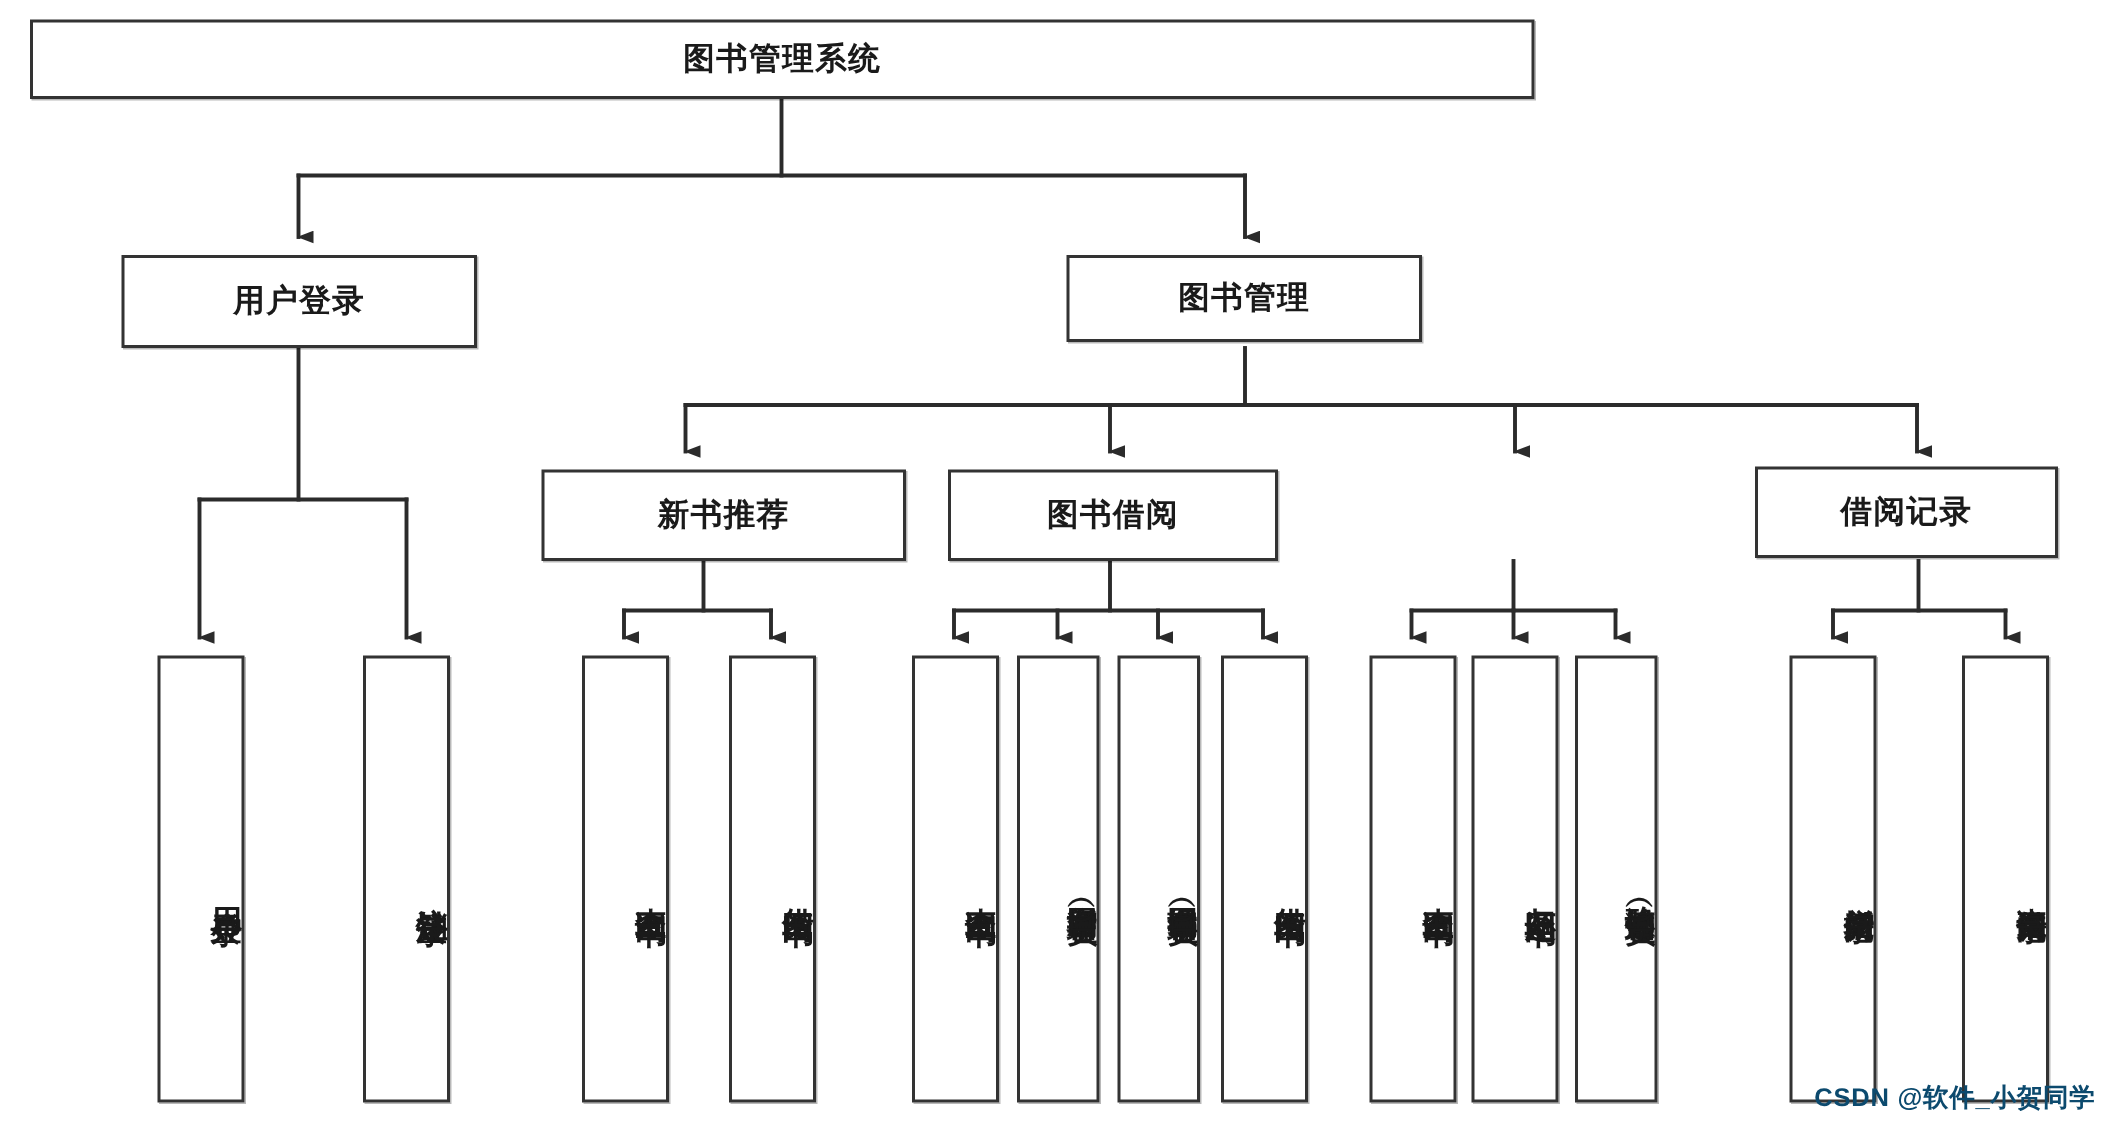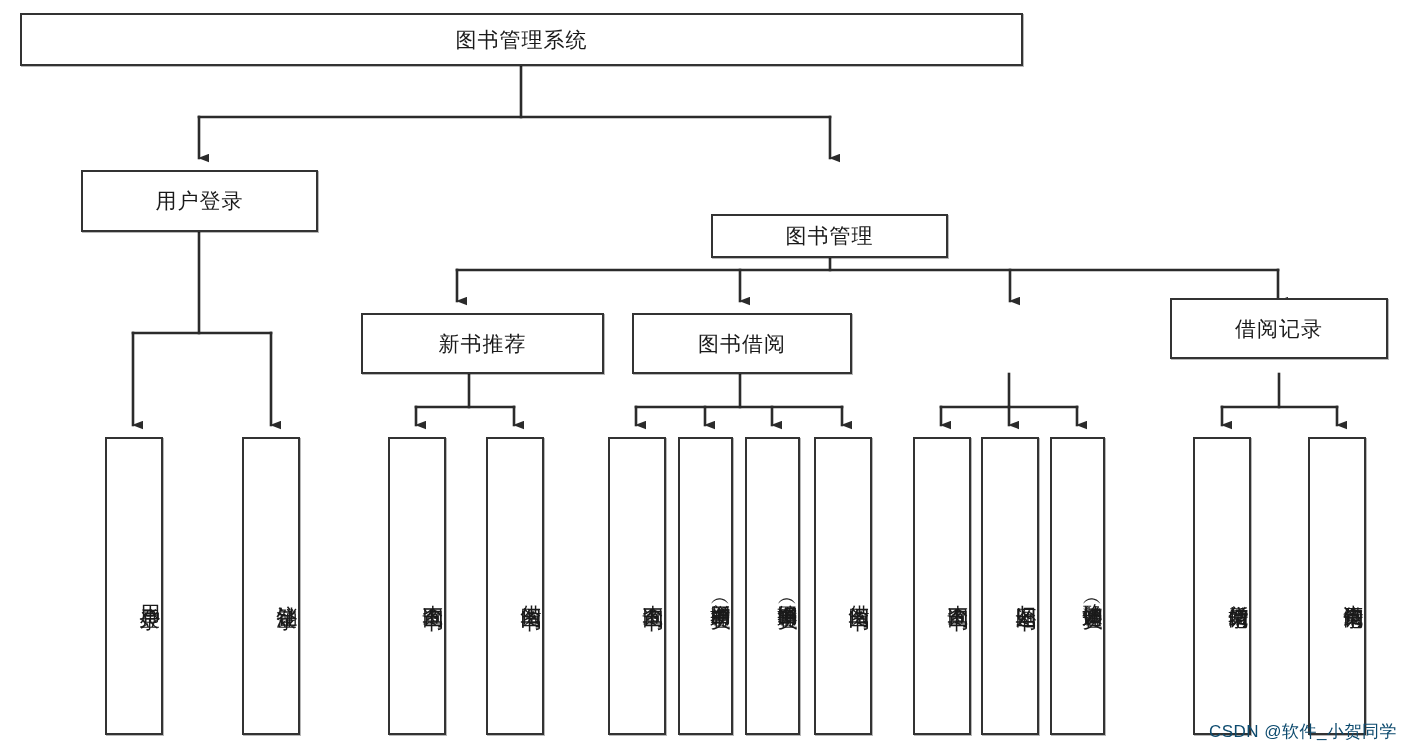--- a/index.html
+++ b/index.html
@@ -5,21 +5,21 @@
 <style>
   html,body{margin:0;padding:0;}
   body{
     width:1405px;height:747px;
     background:#ffffff;
     font-family:"Liberation Sans","DejaVu Sans",sans-serif;
     overflow:hidden;
     position:relative;
   }
   #diagram-root{
-    position:absolute;left:0;top:0;width:1405px;height:747px;
+    position:absolute;left:0;top:0;width:1405px;height:747px;font-weight:bold;
   }
   svg#connectors{
     position:absolute;left:0;top:0;width:1405px;height:747px;
     pointer-events:none;
   }
   .node{
     position:absolute;
     box-sizing:border-box;
     background:#ffffff;
     border:2px solid #333333;
@@ -113,31 +113,31 @@
     </g>
   </svg>
 
   <div class="node horiz" style="left:20px;top:13px;width:1003px;height:53px;">
     <span>图书管理系统</span>
   </div>
 
   <div class="node horiz" style="left:81px;top:170px;width:237px;height:62px;">
     <span>用户登录</span>
   </div>
-  <div class="node horiz" style="left:711px;top:170px;width:237px;height:44px;margin-top:44px;">
+  <div class="node horiz" style="left:711px;top:170px;width:237px;height:58px;">
     <span>图书管理</span>
   </div>
 
   <div class="node horiz" style="left:361px;top:313px;width:243px;height:61px;">
     <span>新书推荐</span>
   </div>
   <div class="node horiz" style="left:632px;top:313px;width:220px;height:61px;">
     <span>图书借阅</span>
   </div>
-  <div class="node horiz" style="left:1170px;top:298px;width:218px;height:61px;">
+  <div class="node horiz" style="left:1170px;top:311px;width:202px;height:61px;">
     <span>借阅记录</span>
   </div>
 
   <div class="node vert" style="left:105px;top:437px;width:58px;height:298px;">
     <span>用户登录</span>
   </div>
   <div class="node vert" style="left:242px;top:437px;width:58px;height:298px;">
     <span>注销登录</span>
   </div>
 

